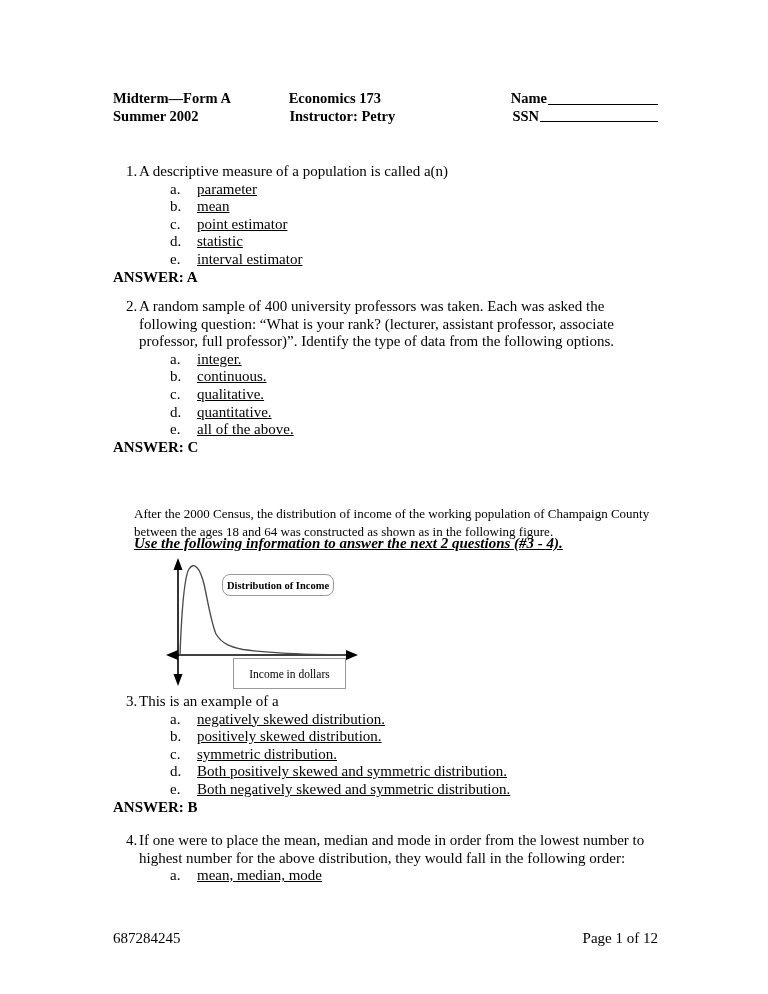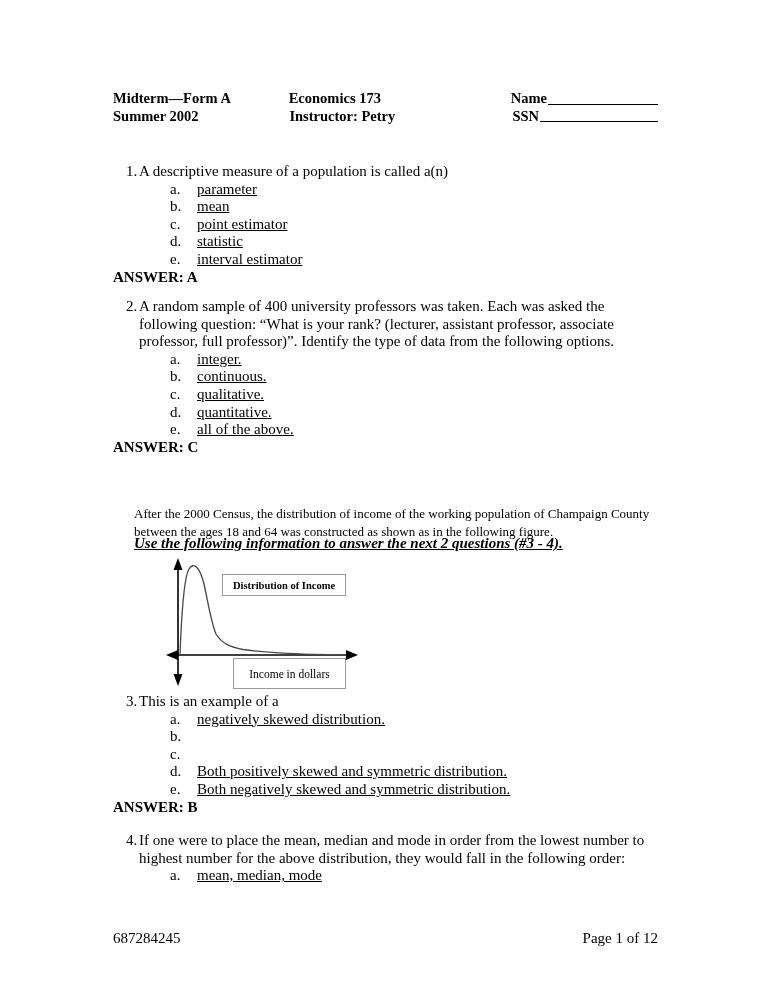--- a/index.html
+++ b/index.html
@@ -127,24 +127,25 @@
     box-sizing: border-box;
     font-size: 11px;
     display: flex;
     align-items: center;
     justify-content: center;
     white-space: nowrap;
   }
   .lbl-dist {
     left: 222px;
     top: 574px;
-    width: 124px;
+    width: 112px;
     height: 22px;
     font-weight: bold;
     font-size: 10.5px;
+    border-radius: 8px;
   }
   .lbl-income {
     left: 233px;
     top: 658px;
     width: 113px;
     height: 31px;
     font-weight: normal;
     font-size: 11.5px;
   }
 
@@ -269,23 +270,25 @@
       <span class="q-num">3.</span>
       <span class="q-text">This is an example of a</span>
     </div>
     <div class="opts">
       <div class="opt">
         <span class="opt-letter">a.</span>
         <span class="opt-text">negatively skewed distribution.</span>
       </div>
       <div class="opt">
         <span class="opt-letter">b.</span>
+        <span class="opt-text">positively skewed distribution.</span>
       </div>
       <div class="opt">
         <span class="opt-letter">c.</span>
+        <span class="opt-text">symmetric distribution.</span>
       </div>
       <div class="opt">
         <span class="opt-letter">d.</span>
         <span class="opt-text">Both positively skewed and symmetric distribution.</span>
       </div>
       <div class="opt">
         <span class="opt-letter">e.</span>
         <span class="opt-text">Both negatively skewed and symmetric distribution.</span>
       </div>
     </div>

